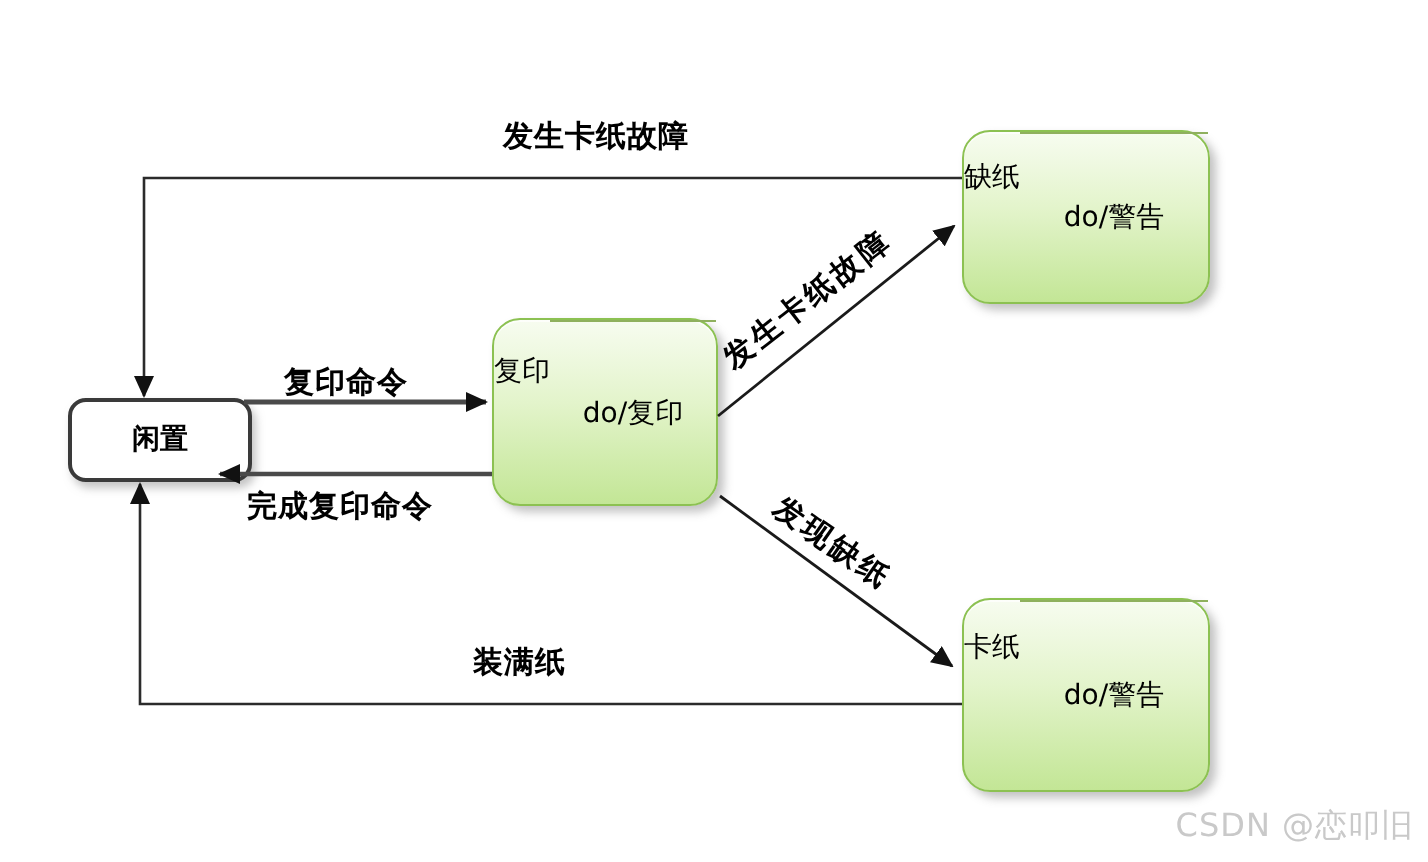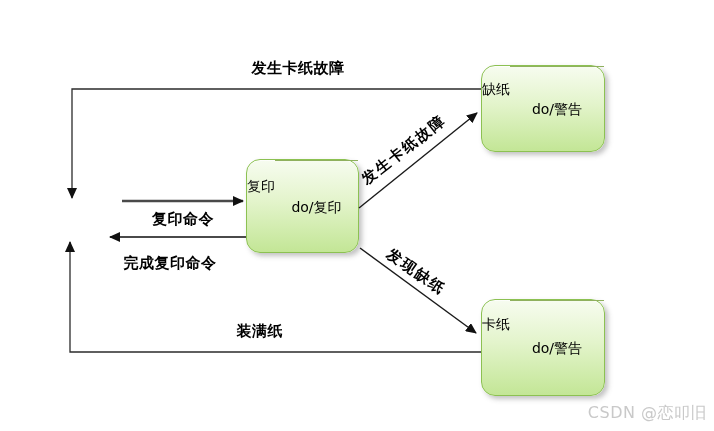--- a/index.html
+++ b/index.html
@@ -62,41 +62,44 @@
 
     <line x1="122" y1="201" x2="243" y2="201" stroke="#4a4a4a" stroke-width="2.4" marker-end="url(#arrow)"></line>
 
     <line x1="246" y1="237" x2="110" y2="237" stroke="#4a4a4a" stroke-width="2.2" marker-end="url(#arrow)"></line>
 
     <line x1="359" y1="208" x2="477" y2="113" stroke="#1a1a1a" stroke-width="1.4" marker-end="url(#arrow)"></line>
 
     <line x1="360" y1="248" x2="476" y2="333" stroke="#1a1a1a" stroke-width="1.4" marker-end="url(#arrow)"></line>
   </svg>
 
+  <div class="state-plain" style="left:34px;top:199px;width:88px;height:38px;">
+    <span>闲置</span>
+  </div>
 
   <div class="state" style="left:246px;top:159px;width:111px;height:92px;">
     <div class="compartment" style="height:52px;">复印</div>
     <div class="compartment bottom">do/复印</div>
   </div>
 
   <div class="state" style="left:481px;top:65px;width:122px;height:85px;">
     <div class="compartment" style="height:46px;">缺纸</div>
     <div class="compartment bottom">do/警告</div>
   </div>
 
   <div class="state" style="left:481px;top:299px;width:122px;height:95px;">
     <div class="compartment" style="height:48px;">卡纸</div>
     <div class="compartment bottom">do/警告</div>
   </div>
 
   <div class="tr-label" style="left:237px;top:61px;width:122px;">发生卡纸故障</div>
 
-  <div class="tr-label" style="left:148px;top:184px;width:70px;margin-top:28px;">复印命令</div>
+  <div class="tr-label" style="left:138px;top:184px;width:70px;">复印命令</div>
 
-  <div class="tr-label" style="left:120px;top:256px;width:100px;">完成复印命令</div>
+  <div class="tr-label" style="left:120px;top:246px;width:100px;">完成复印命令</div>
 
   <div class="tr-label" style="left:231px;top:324px;width:52px;text-align:right;">装满纸</div>
 
   <div class="tr-label rot" style="left:404px;top:150px;--rot:-38deg;">发生卡纸故障</div>
 
   <div class="tr-label rot" style="left:416px;top:272px;--rot:35deg;">发现缺纸</div>
 
   <div class="watermark">CSDN @恋叩旧</div>
 
 </div>

